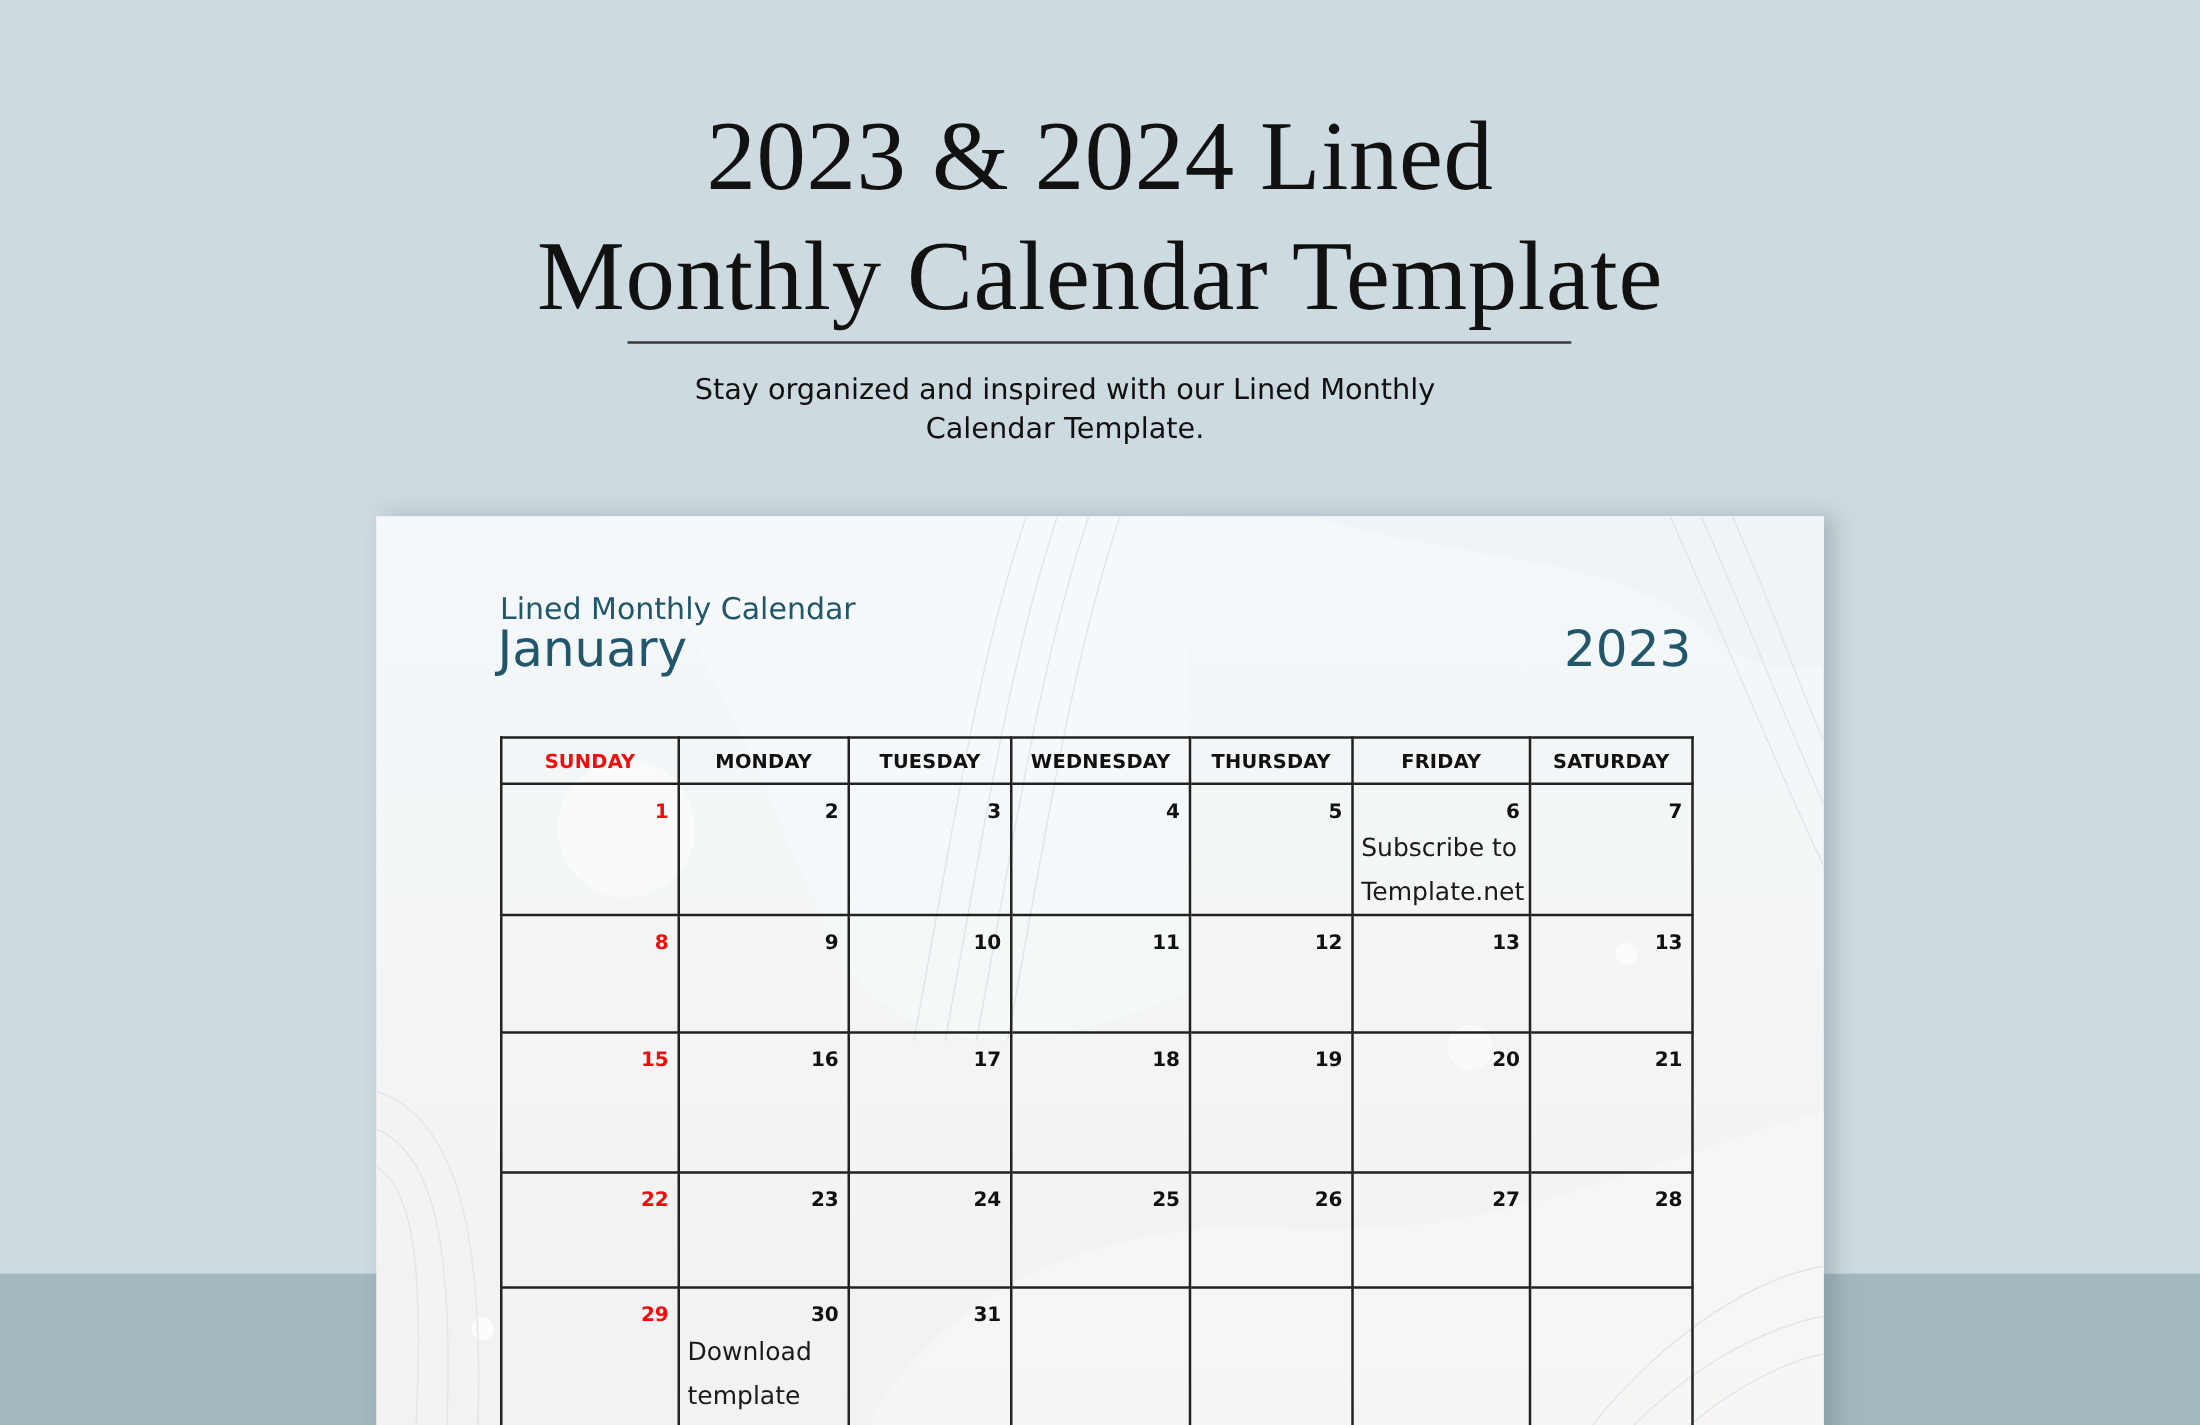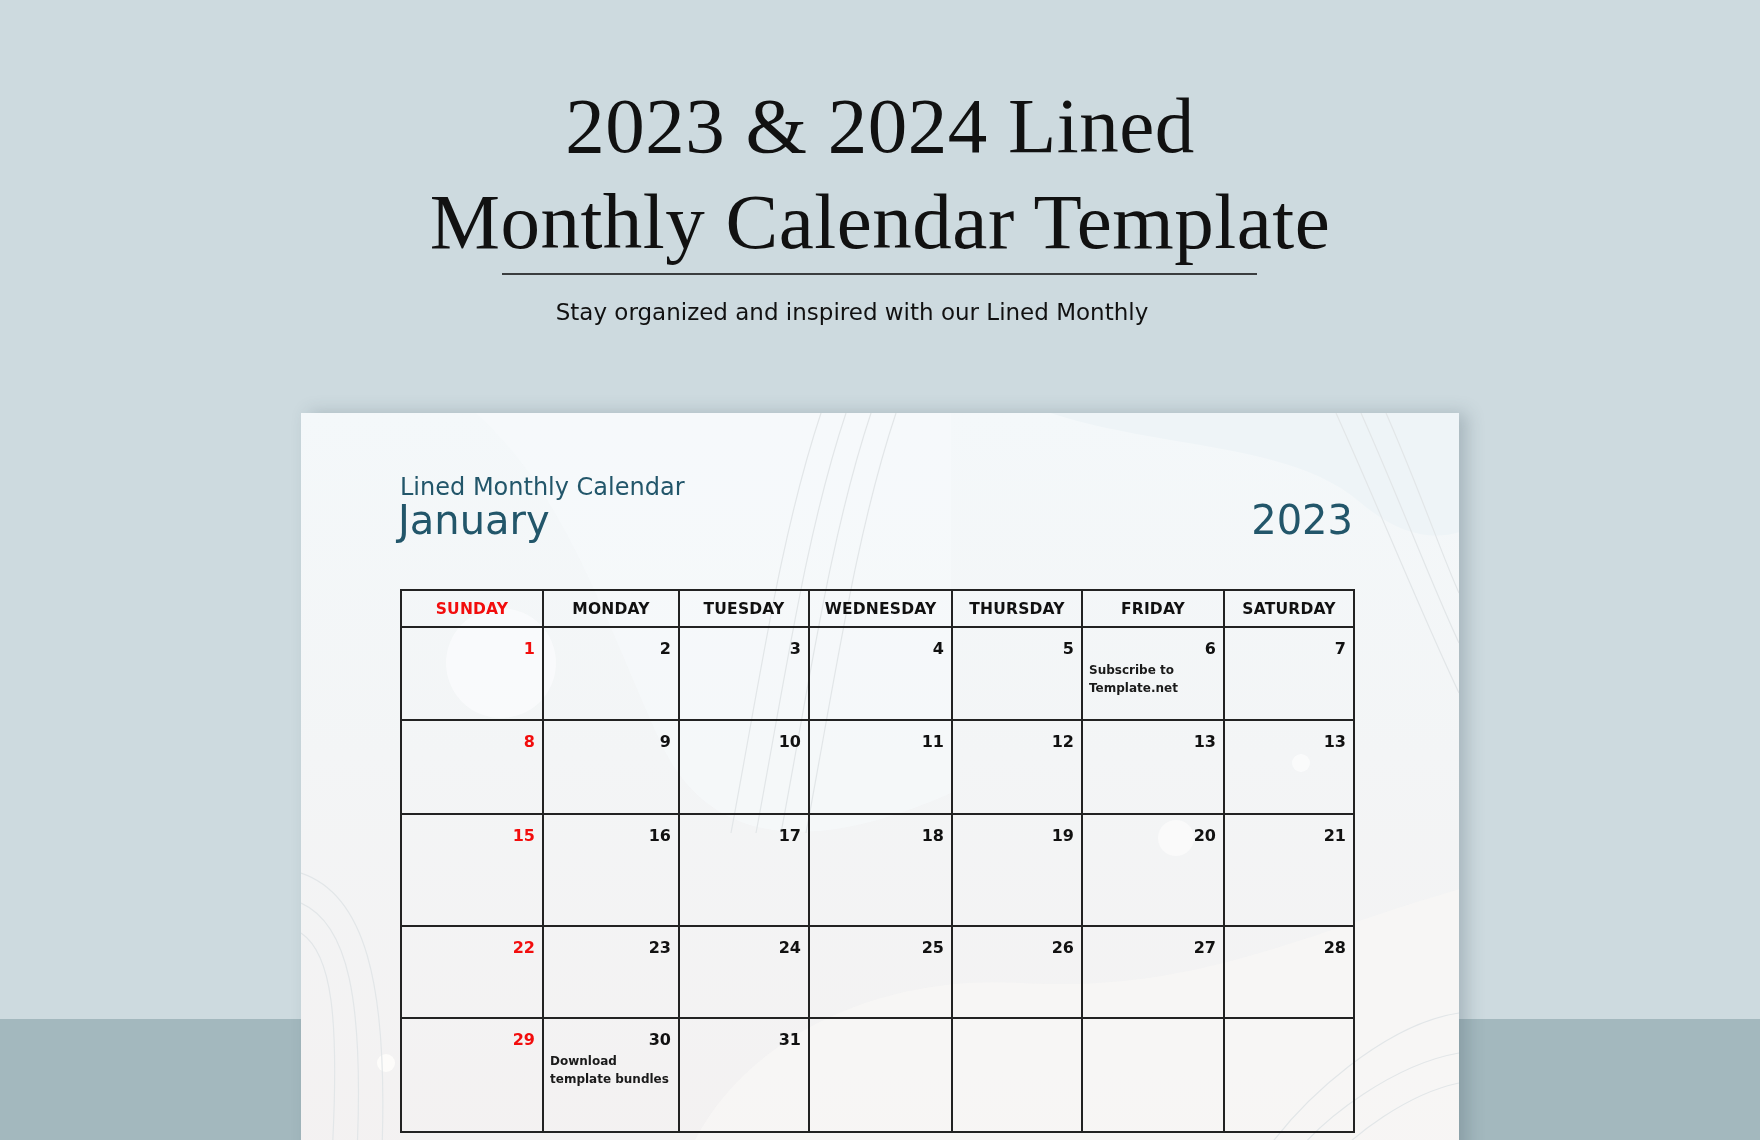--- a/index.html
+++ b/index.html
@@ -59,37 +59,37 @@
   table.grid th.sun { color:#f20d0d; }
   table.grid td { vertical-align:top; position:relative; }
   .daynum {
     display:block; text-align:right; padding:12px 7px 0 0;
     font-family:"DejaVu Sans", sans-serif; font-weight:bold; font-size:16px;
     color:#111; line-height:18px;
   }
   .sun .daynum { color:#f20d0d; }
   .note {
     display:block; padding:5px 0 0 6px;
-    font-family:"DejaVu Sans", sans-serif; font-size:12px; line-height:18px;
+    font-family:"DejaVu Sans", sans-serif; font-size:20px; line-height:35px;
     color:#1a1a1a;
-    font-weight:bold;
   }
 </style>
 </head>
 <body>
 
 <div class="bottom-band"></div>
 
 <div class="hero-title">
   <div>2023 &amp; 2024 Lined</div>
   <div>Monthly Calendar Template</div>
 </div>
 <div class="hero-rule"></div>
 <div class="hero-sub">
   <div>Stay organized and inspired with our Lined Monthly</div>
+  <div>Calendar Template.</div>
 </div>
 
 <div class="paper">
   <svg class="deco" viewBox="0 0 1158 760">
     <path d="M700 -20 C 820 40, 980 20, 1060 90 C 1120 140, 1160 120, 1180 110 L1180 -20 Z" fill="#eef4f7"></path>
     <path d="M150 -20 C 260 60, 300 200, 360 330 C 420 460, 560 420, 650 380 L 650 -20 Z" fill="#f7fafb" opacity="0.6"></path>
     <path d="M380 760 C 420 640, 560 560, 720 570 C 900 580, 1000 520, 1180 470 L1180 760 Z" fill="#f8f6f5" opacity="0.8"></path>
     <circle cx="200" cy="250" r="55" fill="#fafbfc" opacity="0.8"></circle>
     <circle cx="1000" cy="350" r="9" fill="#fbfcfc" opacity="0.9"></circle>
     <circle cx="875" cy="425" r="18" fill="#fbfbfb" opacity="0.8"></circle>

